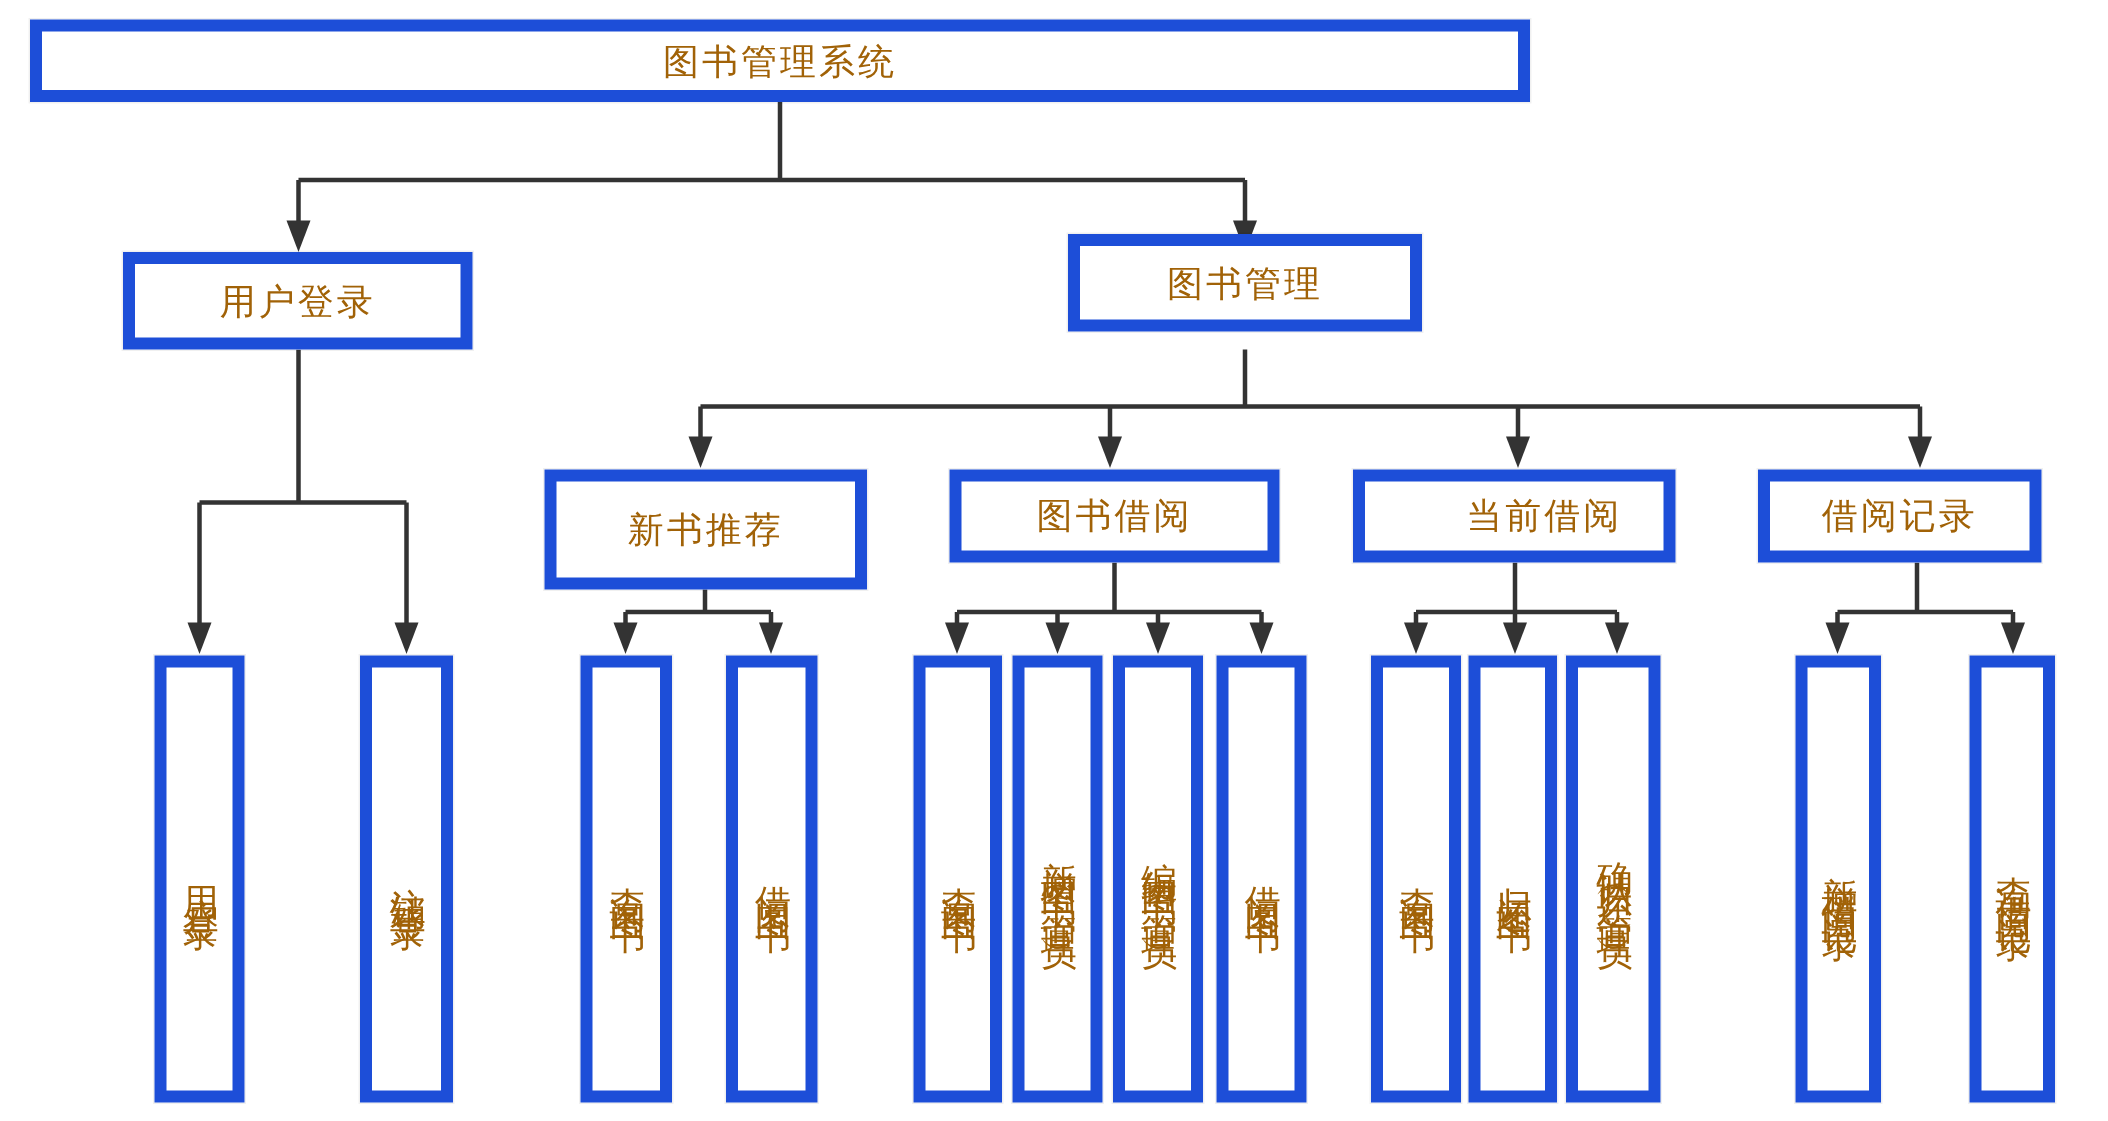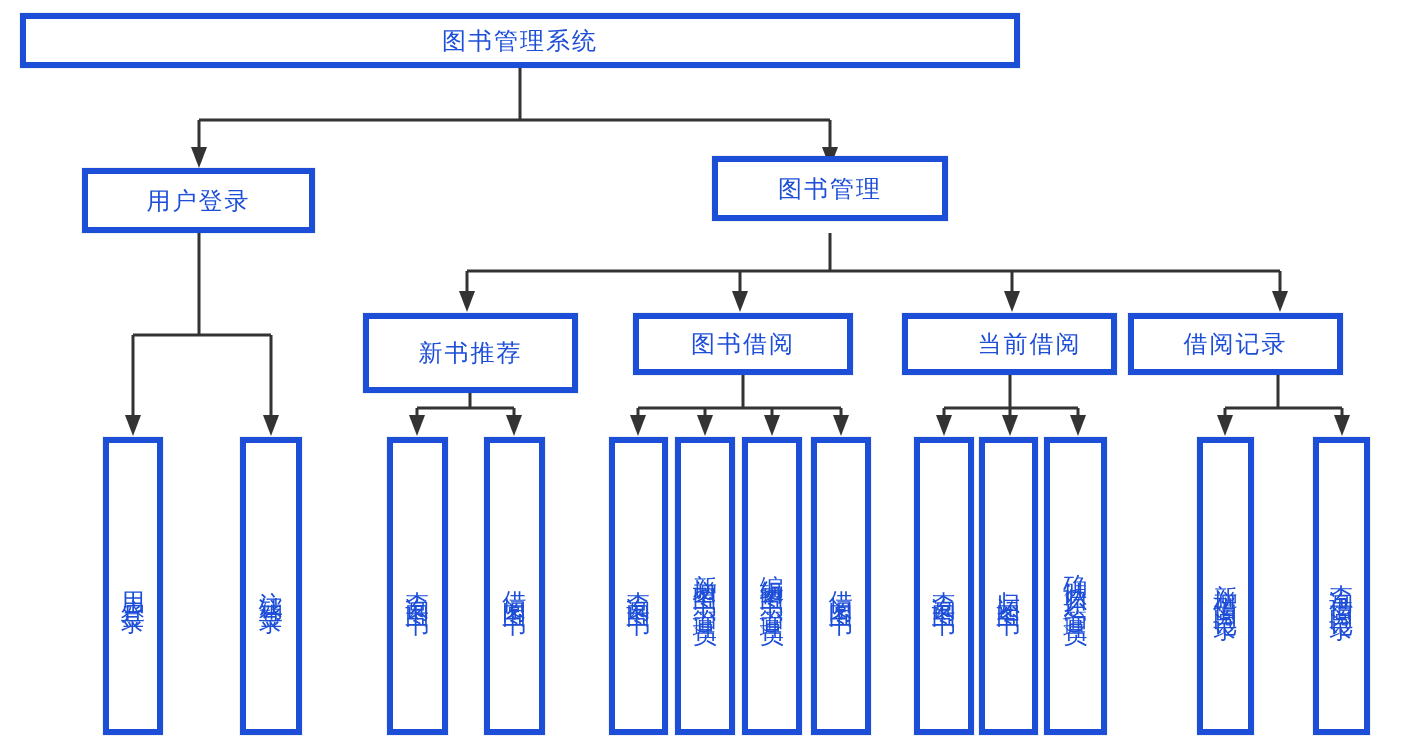--- a/index.html
+++ b/index.html
@@ -17,26 +17,26 @@
   }
   .connectors {
     position: absolute;
     left: 0; top: 0;
     width: 1405px; height: 747px;
     pointer-events: none;
   }
   .node {
     position: absolute;
     background: #ffffff;
-    border: 6px solid #1d4ed8;
+    border: 8px solid #1d4ed8;
     box-sizing: border-box;
     display: flex;
     align-items: center;
     justify-content: center;
-    color: #1d4ed8;
+    color: #a16207;
     font-size: 24px;
     letter-spacing: 2px;
     box-shadow: 0 0 0 1px rgba(0,0,0,0.06);
     z-index: 2;
   }
   .leaf span {
     writing-mode: vertical-rl;
     text-orientation: mixed;
     letter-spacing: 7px;
     line-height: 1.15;
@@ -44,21 +44,21 @@
   }
   
   #n-root   { left: 20px;  top: 13px;  width: 1000px; height: 55px; }
   
   #n-login  { left: 82px;  top: 168px; width: 233px;  height: 65px; }
   #n-mgmt   { left: 712px; top: 156px; width: 236px;  height: 65px; }
   
   #n-newbook { left: 363px;  top: 313px; width: 215px; height: 80px; }
   #n-borrow  { left: 633px;  top: 313px; width: 220px; height: 62px; }
   #n-current { left: 902px;  top: 313px; width: 215px; height: 62px; padding-left: 40px; }
-  #n-record  { left: 1128px; top: 313px; width: 215px; height: 62px; }
+  #n-record  { left: 1172px; top: 313px; width: 189px; height: 62px; }
   
   .leaf { top: 437px; height: 298px; font-size: 24px; }
   #l1  { left: 103px;  width: 60px; }
   #l2  { left: 240px;  width: 62px; }
   #l3  { left: 387px;  width: 61px; }
   #l4  { left: 484px;  width: 61px; }
   #l5  { left: 609px;  width: 59px; }
   #l6  { left: 675px;  width: 60px; }
   #l7  { left: 742px;  width: 60px; }
   #l8  { left: 811px;  width: 60px; }

